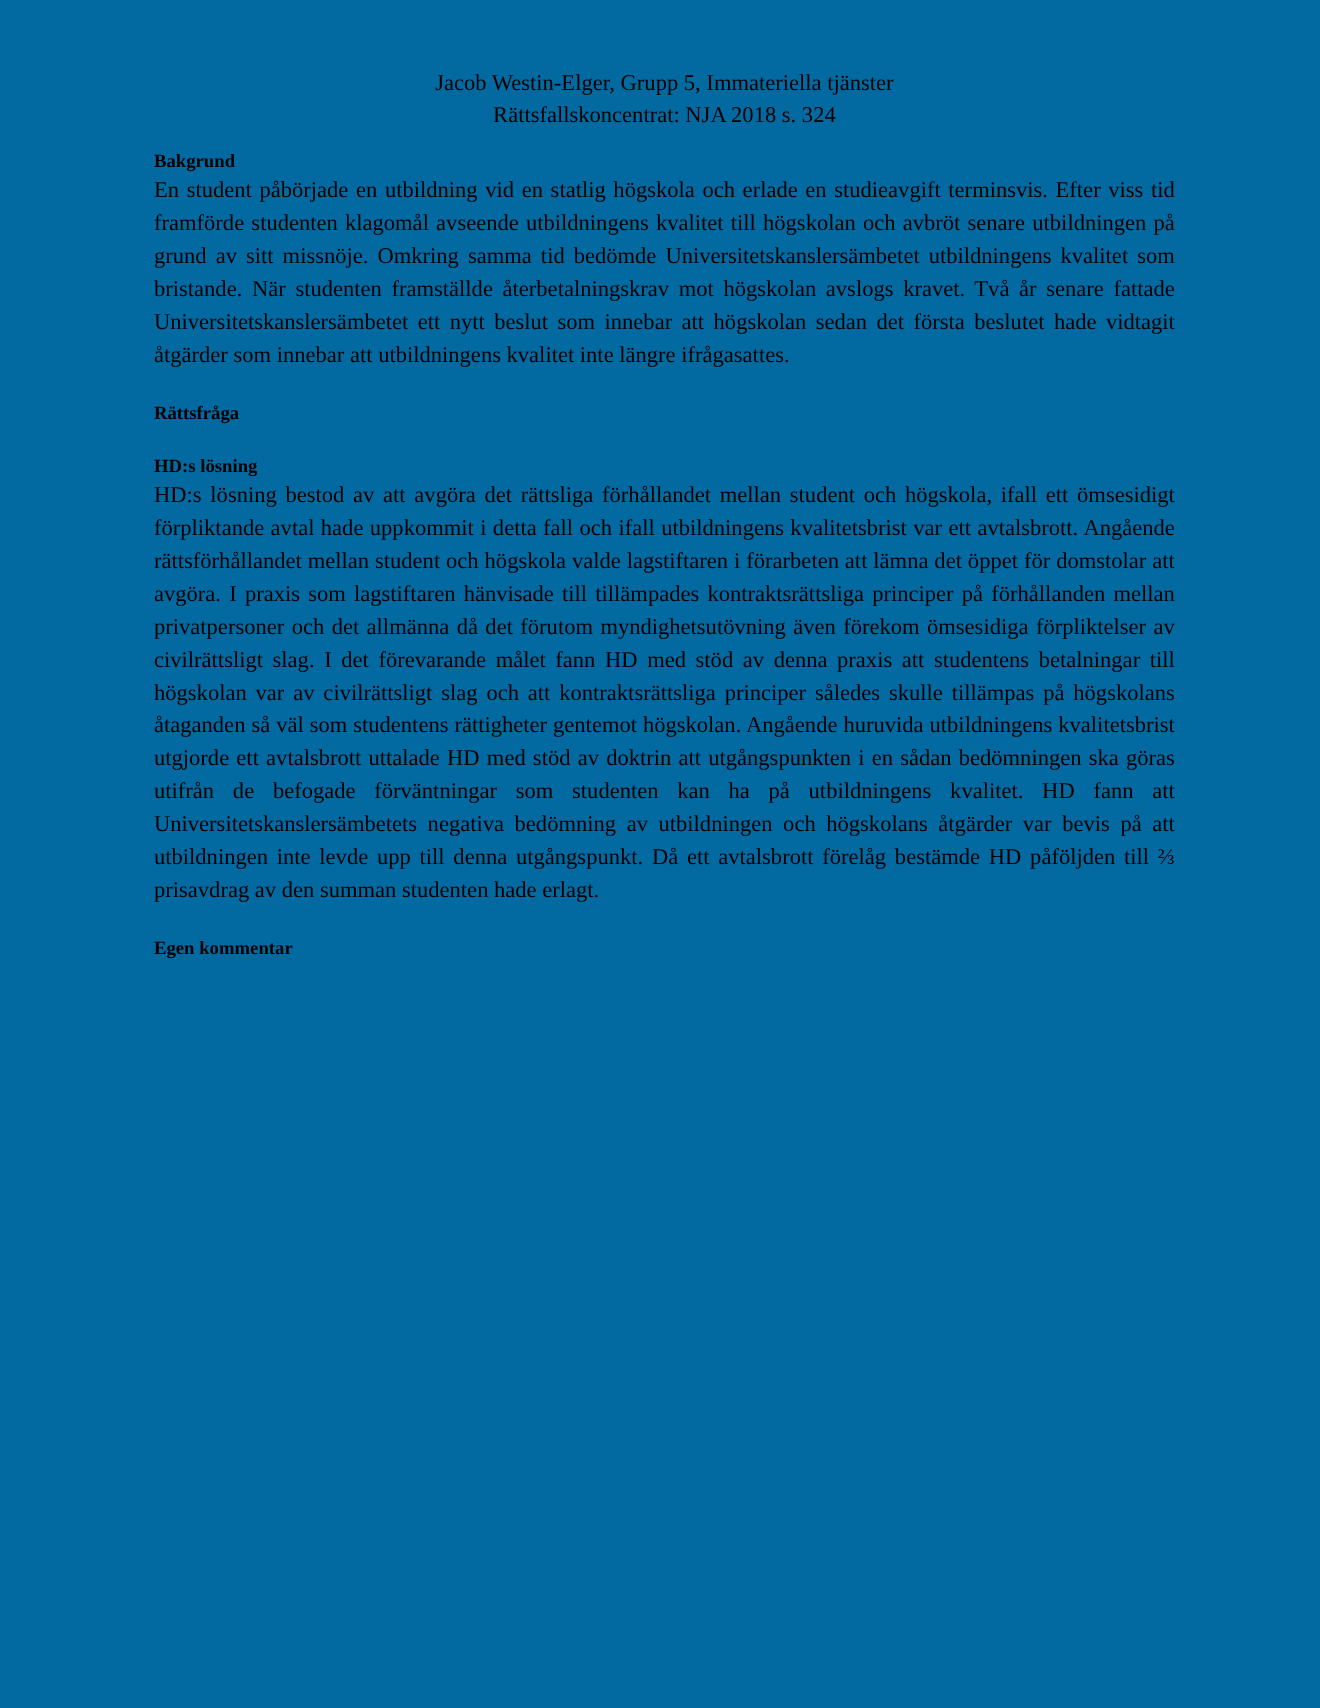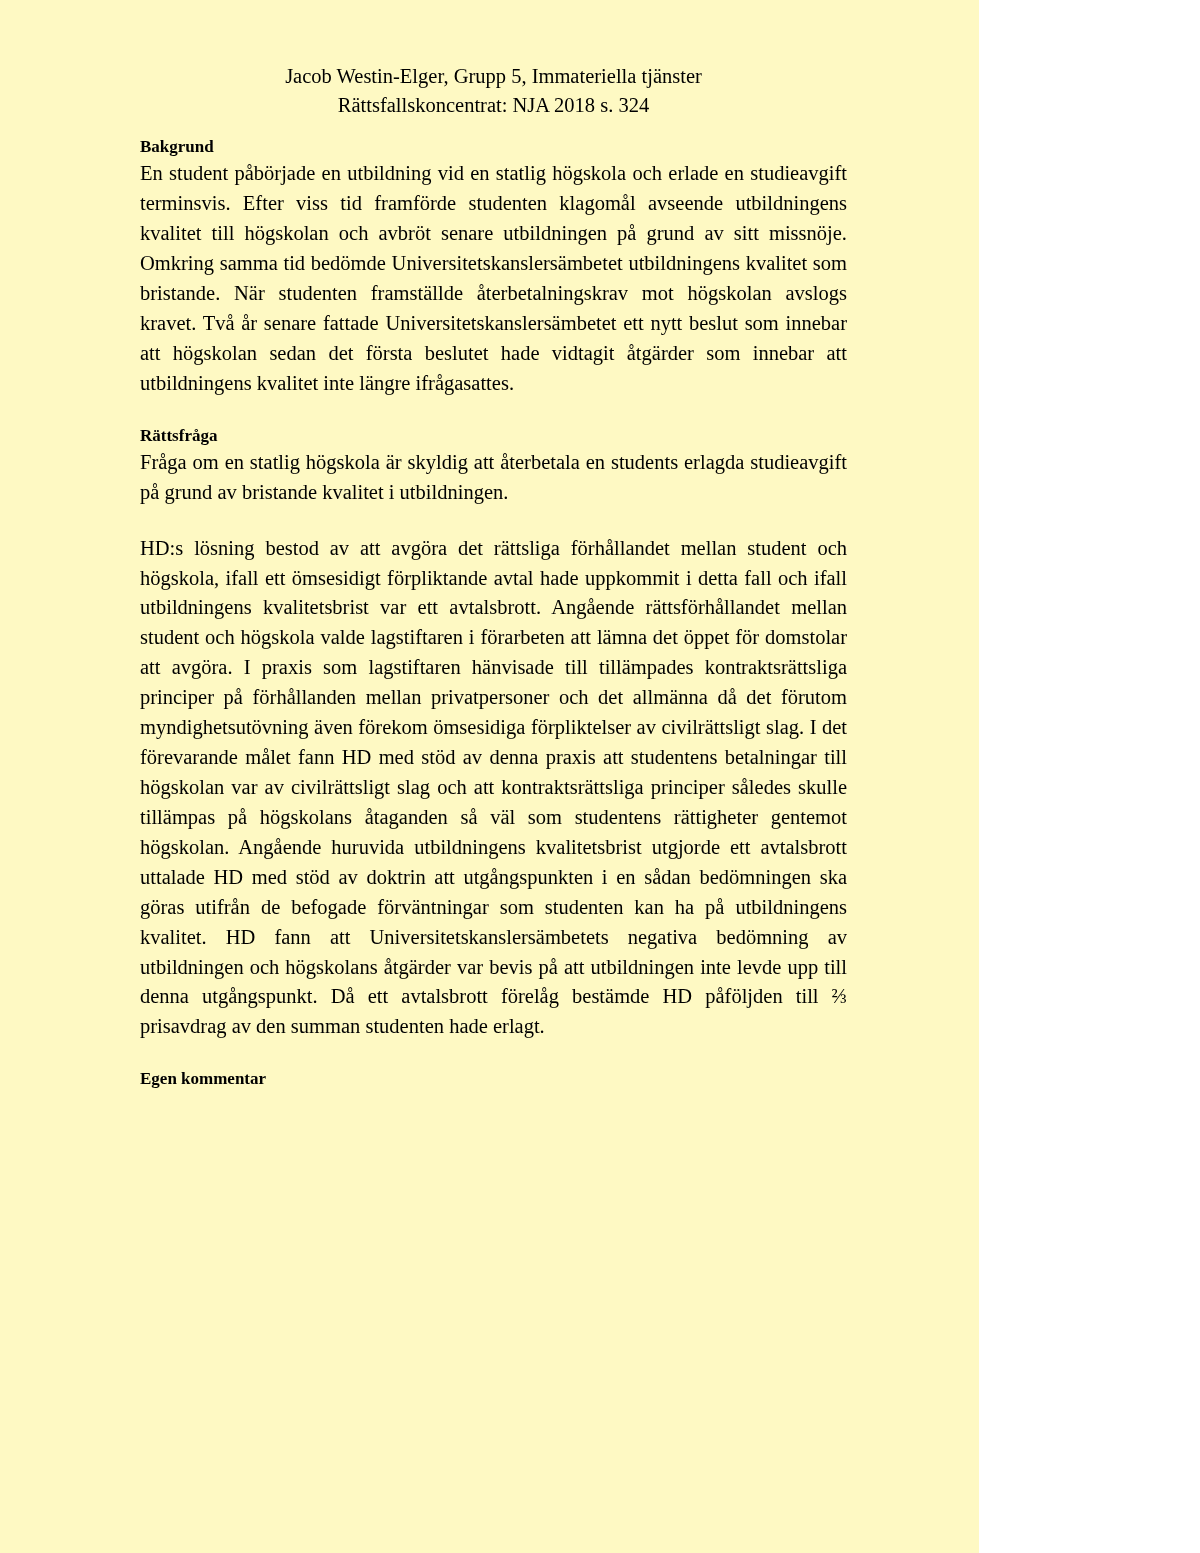--- a/index.html
+++ b/index.html
@@ -9,24 +9,24 @@
   }
   body {
     width: 1200px;
     height: 1553px;
     font-family: "Liberation Serif", serif;
     color: #000000;
     -webkit-font-smoothing: antialiased;
   }
   .page {
     box-sizing: border-box;
-    width: 979px;
+    width: 1200px;
     height: 1553px;
     padding: 62px 132px 40px 140px;
-    background: #fef9c3;
+    background: #0369a1;
     position: relative;
   }
   .doc-header {
     text-align: center;
     font-size: 20.5px;
     line-height: 1.42;
     margin-bottom: 16px;
   }
   .doc-header div {
     white-space: nowrap;
@@ -67,26 +67,24 @@
 
   <div class="section">
     <h2 class="section-heading">Bakgrund</h2>
     <div class="section-body">
       <p class="last-line-natural">En student påbörjade en utbildning vid en statlig högskola och erlade en studieavgift terminsvis. Efter viss tid framförde studenten klagomål avseende utbildningens kvalitet till högskolan och avbröt senare utbildningen på grund av sitt missnöje. Omkring samma tid bedömde Universitetskanslersämbetet utbildningens kvalitet som bristande. När studenten framställde återbetalningskrav mot högskolan avslogs kravet. Två år senare fattade Universitetskanslersämbetet ett nytt beslut som innebar att högskolan sedan det första beslutet hade vidtagit åtgärder som innebar att utbildningens kvalitet inte längre ifrågasattes.</p>
     </div>
   </div>
 
   <div class="section">
     <h2 class="section-heading">Rättsfråga</h2>
-    <div class="section-body">
-      <p class="last-line-natural">Fråga om en statlig högskola är skyldig att återbetala en students erlagda studieavgift på grund av bristande kvalitet i utbildningen.</p>
-    </div>
   </div>
 
   <div class="section">
+    <h2 class="section-heading">HD:s lösning</h2>
     <div class="section-body">
       <p class="last-line-natural">HD:s lösning bestod av att avgöra det rättsliga förhållandet mellan student och högskola, ifall ett ömsesidigt förpliktande avtal hade uppkommit i detta fall och ifall utbildningens kvalitetsbrist var ett avtalsbrott. Angående rättsförhållandet mellan student och högskola valde lagstiftaren i förarbeten att lämna det öppet för domstolar att avgöra. I praxis som lagstiftaren hänvisade till tillämpades kontraktsrättsliga principer på förhållanden mellan privatpersoner och det allmänna då det förutom myndighetsutövning även förekom ömsesidiga förpliktelser av civilrättsligt slag. I det förevarande målet fann HD med stöd av denna praxis att studentens betalningar till högskolan var av civilrättsligt slag och att kontraktsrättsliga principer således skulle tillämpas på högskolans åtaganden så väl som studentens rättigheter gentemot högskolan. Angående huruvida utbildningens kvalitetsbrist utgjorde ett avtalsbrott uttalade HD med stöd av doktrin att utgångspunkten i en sådan bedömningen ska göras utifrån de befogade förväntningar som studenten kan ha på utbildningens kvalitet. HD fann att Universitetskanslersämbetets negativa bedömning av utbildningen och högskolans åtgärder var bevis på att utbildningen inte levde upp till denna utgångspunkt. Då ett avtalsbrott förelåg bestämde HD påföljden till ⅔ prisavdrag av den summan studenten hade erlagt.</p>
     </div>
   </div>
 
   <div class="section">
     <h2 class="section-heading">Egen kommentar</h2>
   </div>
 
 </div>

